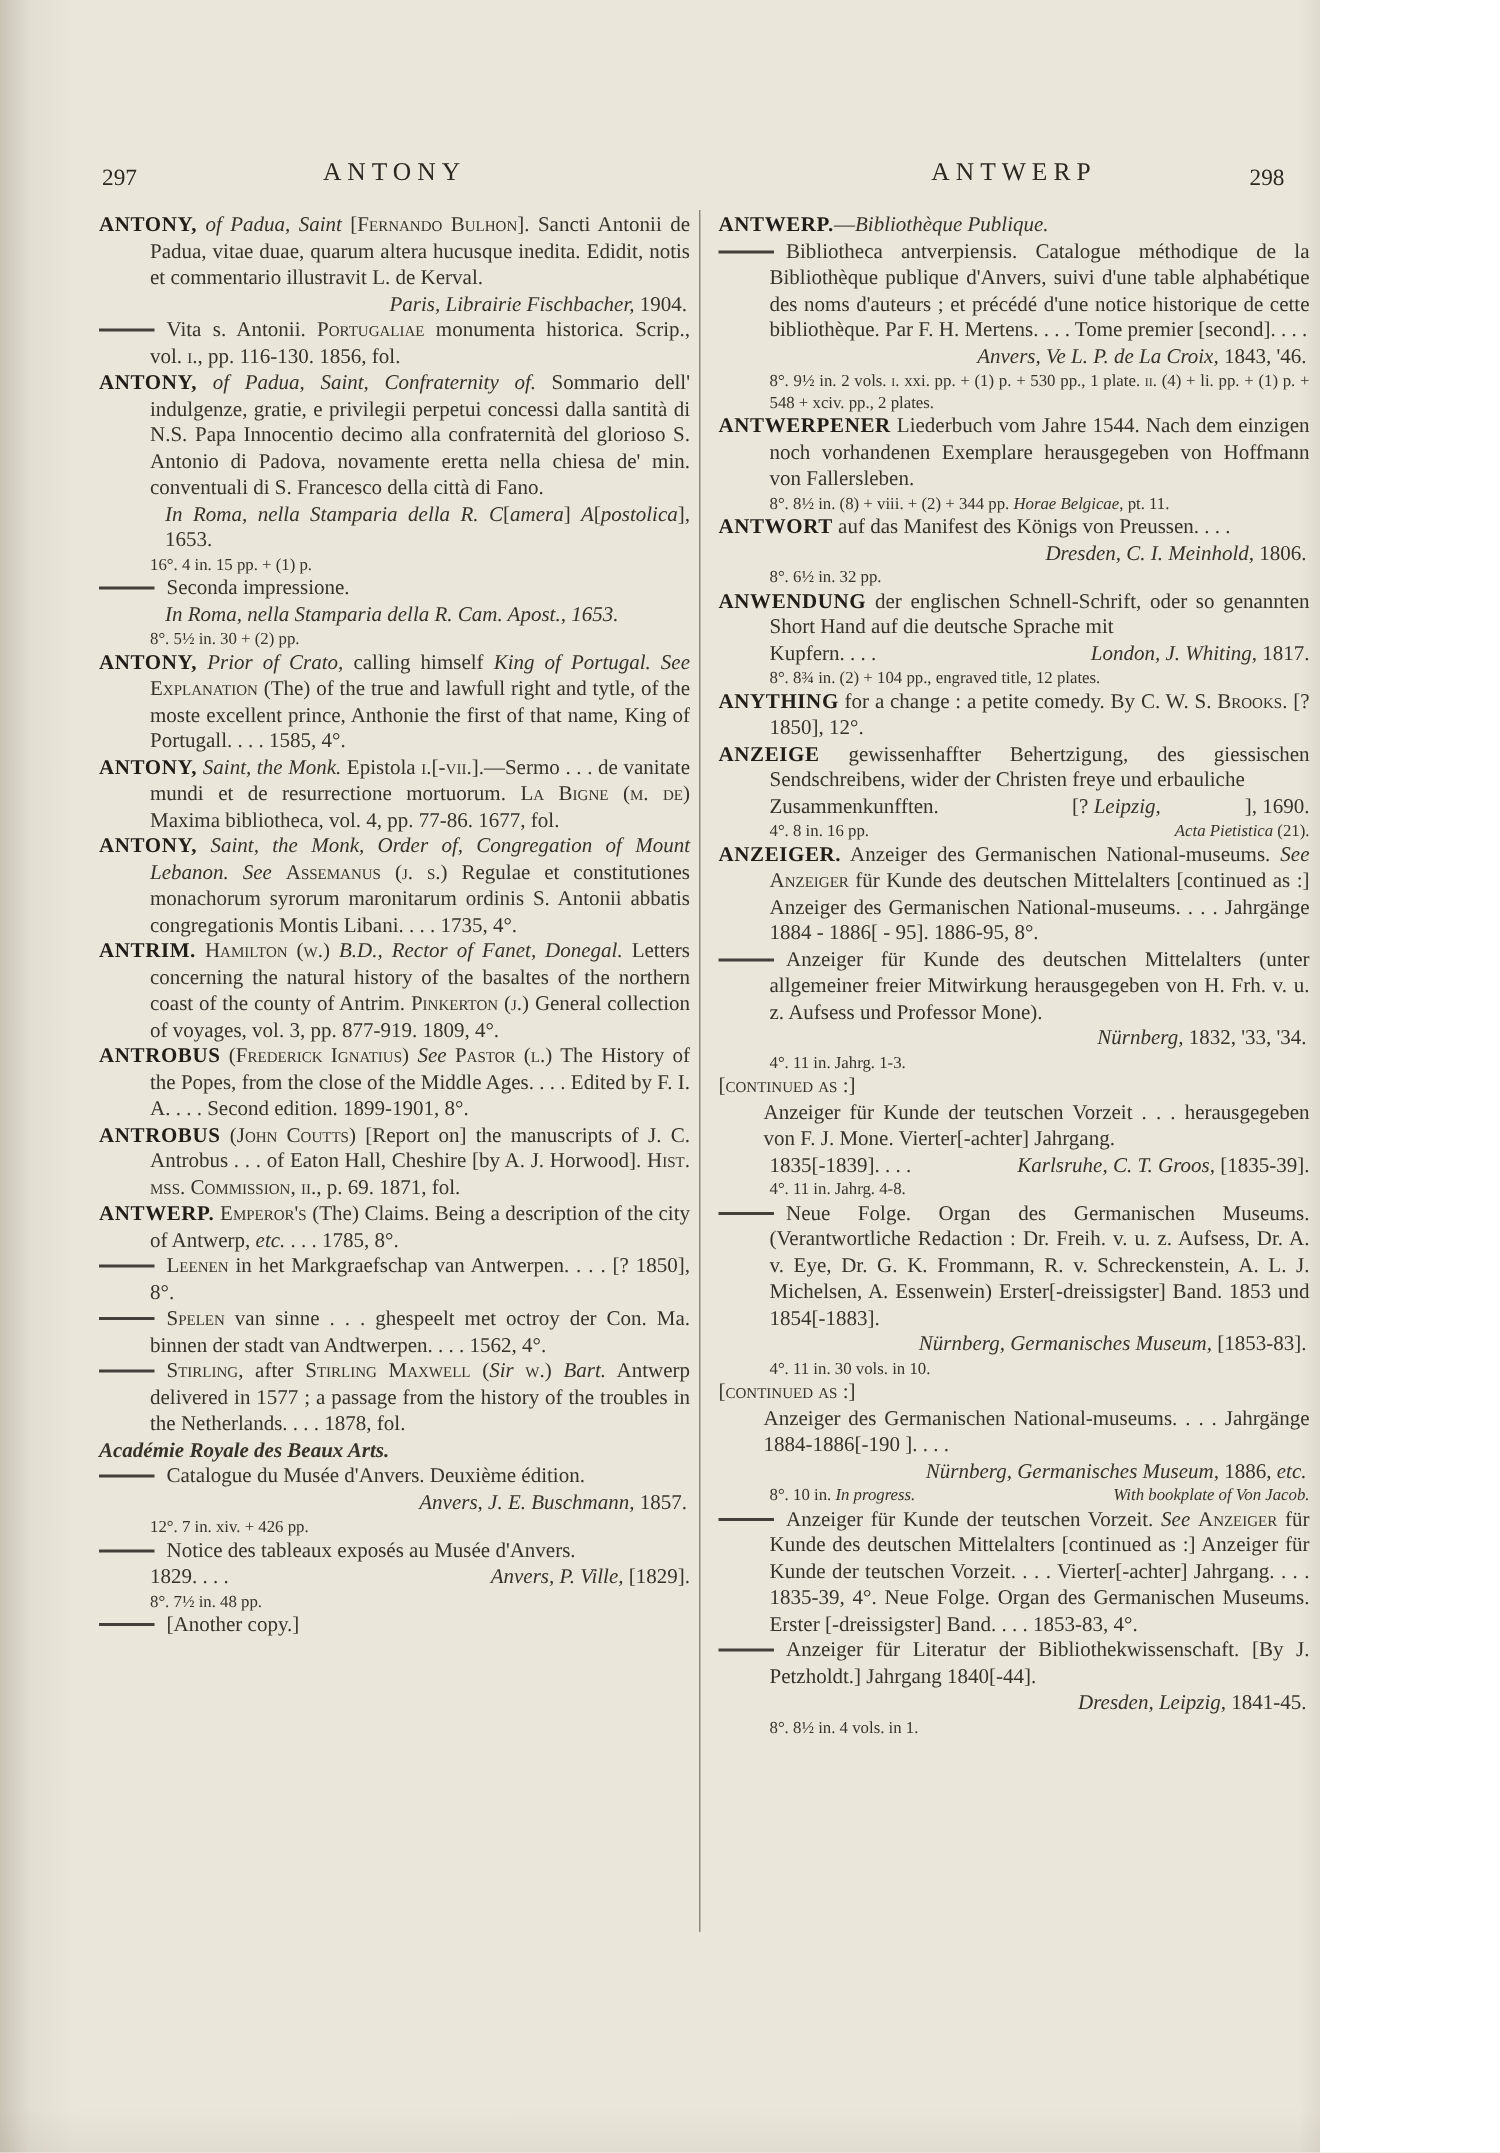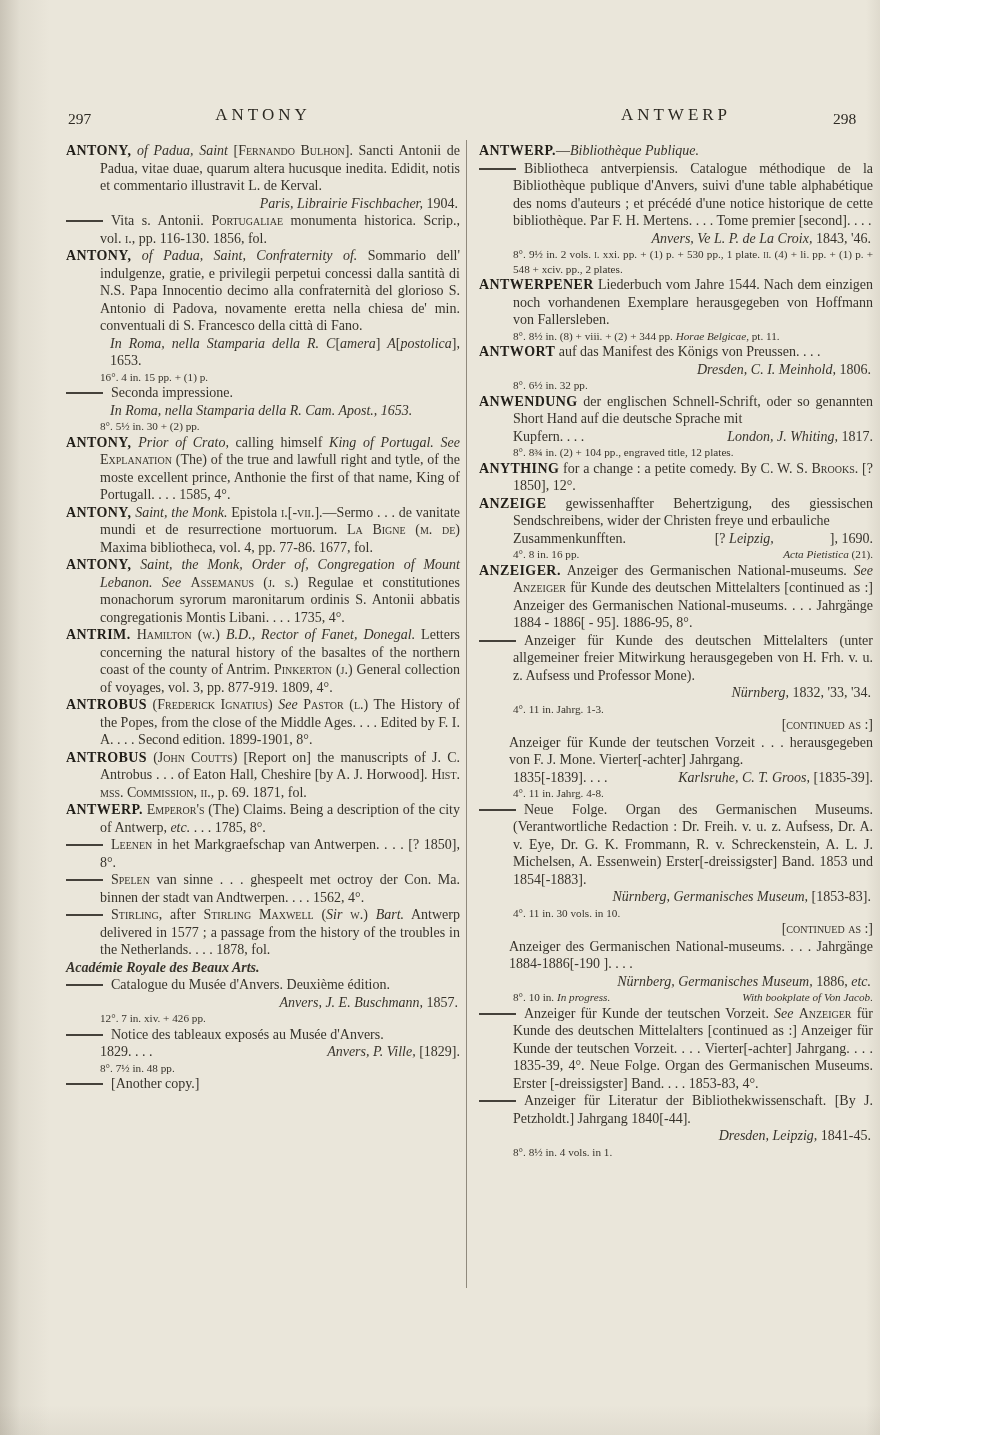--- a/index.html
+++ b/index.html
@@ -36,21 +36,21 @@
   #col-right{left:479px;}
   .column p{margin:0;}
   .p-entry{margin-top:9px;padding-left:34px;text-indent:-34px;text-align:justify;}
   .p-cont{margin-top:9px;padding-left:30px;text-align:justify;}
   .p-imprint{margin-top:1px;text-align:right;padding-right:2px;}
   .p-impflow{margin-top:1px;padding-left:44px;text-align:justify;}
   .p-note{font-size:11.2px;line-height:14.5px;margin-top:4px;padding-left:34px;text-align:justify;}
   .p-split{margin-top:1px;padding-left:34px;display:flex;justify-content:space-between;}
   .p-notesplit{font-size:11.2px;line-height:14.5px;margin-top:4px;padding-left:34px;display:flex;justify-content:space-between;gap:28px;}
   .p-center-i{margin-top:13px;margin-bottom:3px;font-weight:bold;}
-  .p-center-sc{margin-top:11px;margin-bottom:1px;text-align:right;}
+  .p-center-sc{margin-top:11px;margin-bottom:1px;text-align:left;}
   .s-b{font-weight:bold;letter-spacing:0.4px;color:#211e18;}
   .s-i{font-style:italic;}
   .s-sc{font-variant:small-caps;}
   .dash-rule{
     display:inline-block;width:37px;height:2px;
     background:#45413a;vertical-align:3px;margin-right:8px;
   }
 </style>
 </head>
 <body>

